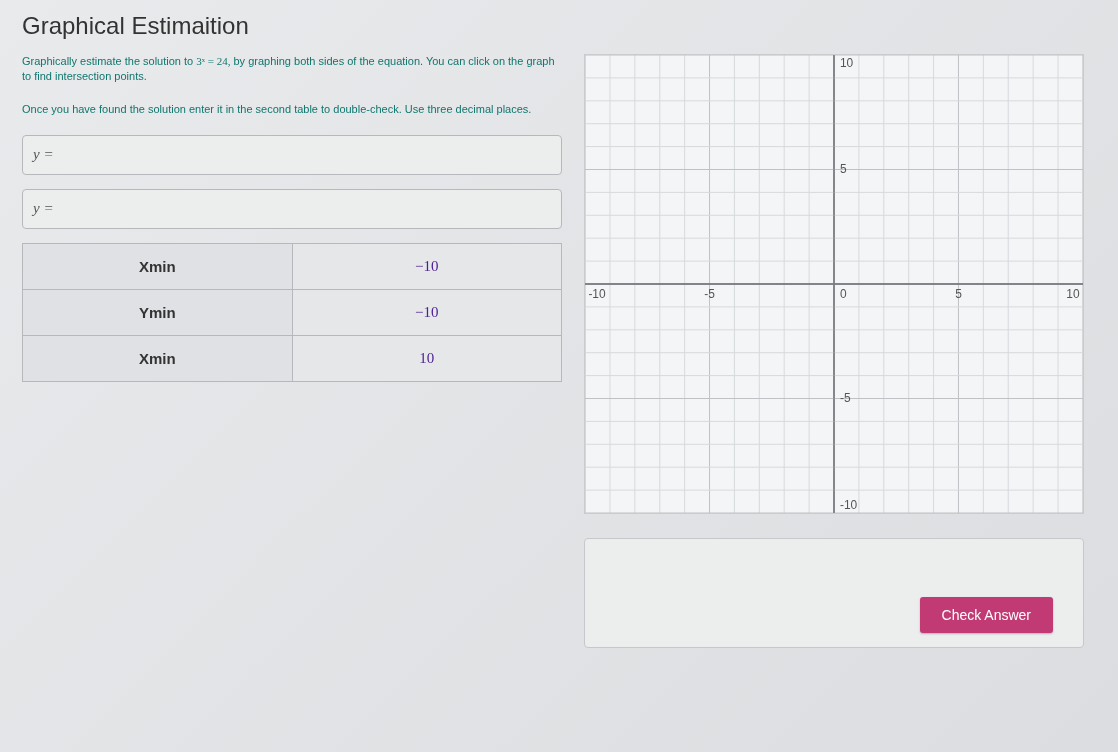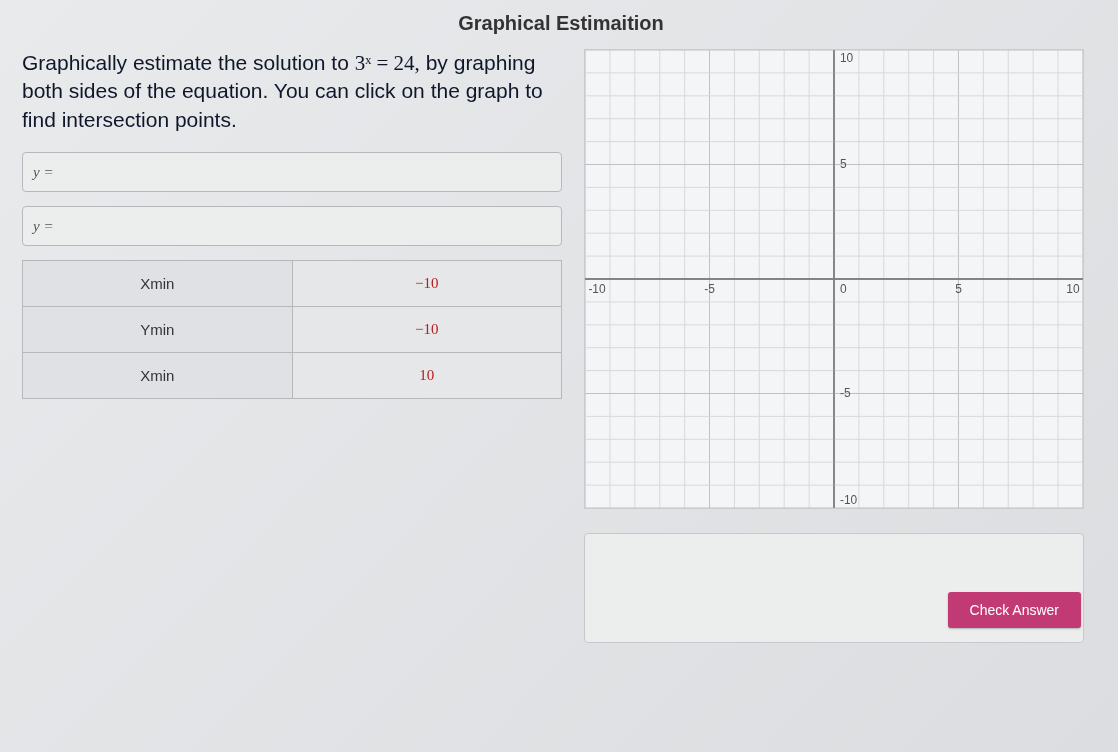--- a/index.html
+++ b/index.html
@@ -9,38 +9,38 @@
     font-family: -apple-system, "Segoe UI", Arial, sans-serif;
     background: linear-gradient(135deg, #e9eaec 0%, #dcdde0 100%);
     color: #2a2a2a;
   }
   .page {
     width: 1118px; height: 752px;
     padding: 6px 18px 10px 22px;
     position: relative;
   }
   h1.title {
-    text-align: center;
-    font-size: 20px;
-    font-weight: 700;
+    text-align: left;
+    font-size: 24px;
+    font-weight: 400;
     margin: 6px 0 14px 0;
     color: #333;
   }
   .cols {
     display: flex;
     gap: 22px;
     align-items: flex-start;
   }
   .left { flex: 0 0 540px; }
   .right { flex: 1; display:flex; flex-direction:column; }
   p.instr {
-    font-size: 21px;
+    font-size: 11px;
     line-height: 1.35;
     margin: 0 0 18px 0;
-    color: #0f172a;
+    color: #0f766e;
   }
   .eq { font-family: "Times New Roman", serif; }
 
   .fn-input {
     display:flex; align-items:center;
     border: 1px solid #b6b8bb;
     background: #eceded;
     border-radius: 4px;
     height: 40px;
     margin-bottom: 14px;
@@ -68,28 +68,28 @@
   table.window td {
     border: 1px solid #b6b8bb;
     height: 46px;
     text-align: center;
     font-size: 15px;
     color: #333;
   }
   table.window td.header {
     background: #e0e1e4;
     width: 50%;
-    font-weight: 400;
+    font-weight: 700;
   }
   table.window td.val input {
     width:100%; height:100%;
     border:none; background:transparent;
     text-align:center; font-size:15px;
     font-family: "Times New Roman", serif;
-    outline:none; color:#b91c1c;
+    outline:none; color:#4c1d95;
   }
 
   
   .graph-wrap {
     width: 500px; height: 460px;
     background: #f4f5f6;
     position: relative;
     border: 1px solid #c9cbce;
   }
   .graph-svg { width:100%; height:100%; display:block; }
@@ -113,21 +113,21 @@
   }
   .answer-box input.ans {
     width: 100%;
     border: none;
     background: transparent;
     font-size: 15px;
     outline: none;
   }
   .check-btn {
     position: absolute;
-    right: 2px;
+    right: 30px;
     bottom: 14px;
     background: #c23a74;
     color: #fff;
     border: none;
     border-radius: 3px;
     padding: 10px 22px;
     font-size: 14px;
     cursor: pointer;
     box-shadow: 0 1px 2px rgba(0,0,0,.25);
   }
@@ -142,20 +142,21 @@
 
     <div class="left">
 
       <p class="instr">
         <span>Graphically estimate the solution to </span>
         <span class="eq">3ˣ = 24,</span>
         <span> by graphing both sides of the equation. You can click on the graph to find intersection points.</span>
       </p>
 
 
+      <p class="instr">Once you have found the solution enter it in the second table to double-check. Use three decimal places.</p>
 
       <div class="fn-input">
         <span class="label">y =</span>
         <input type="text" value="" style="">
       </div>
 
       <div class="fn-input">
         <span class="label">y =</span>
         <input type="text" value="" style="">
       </div>

